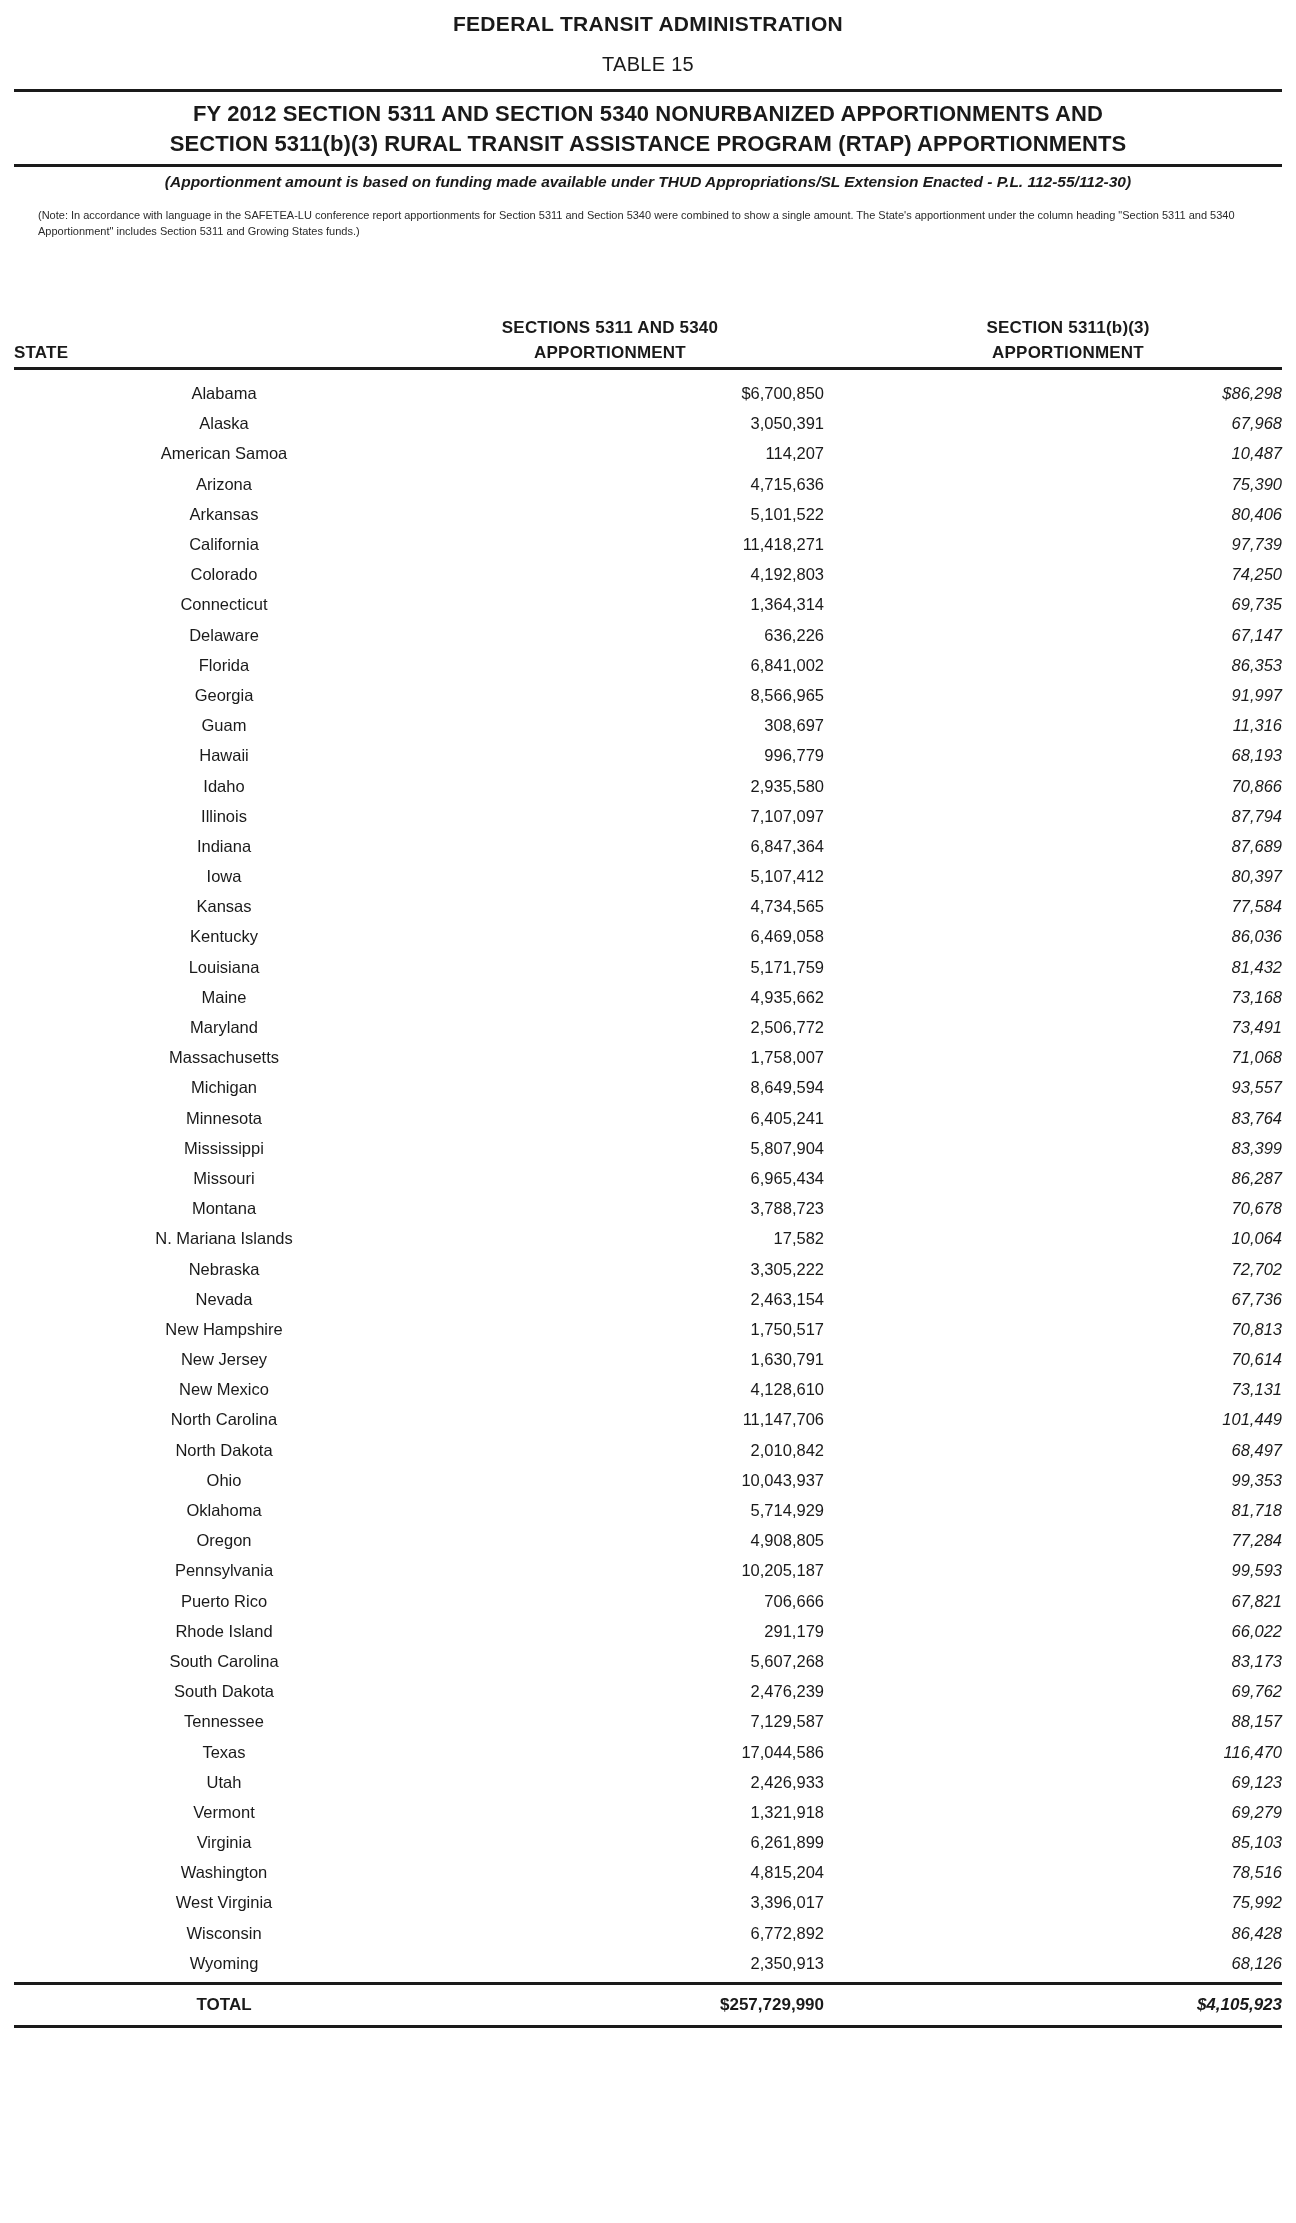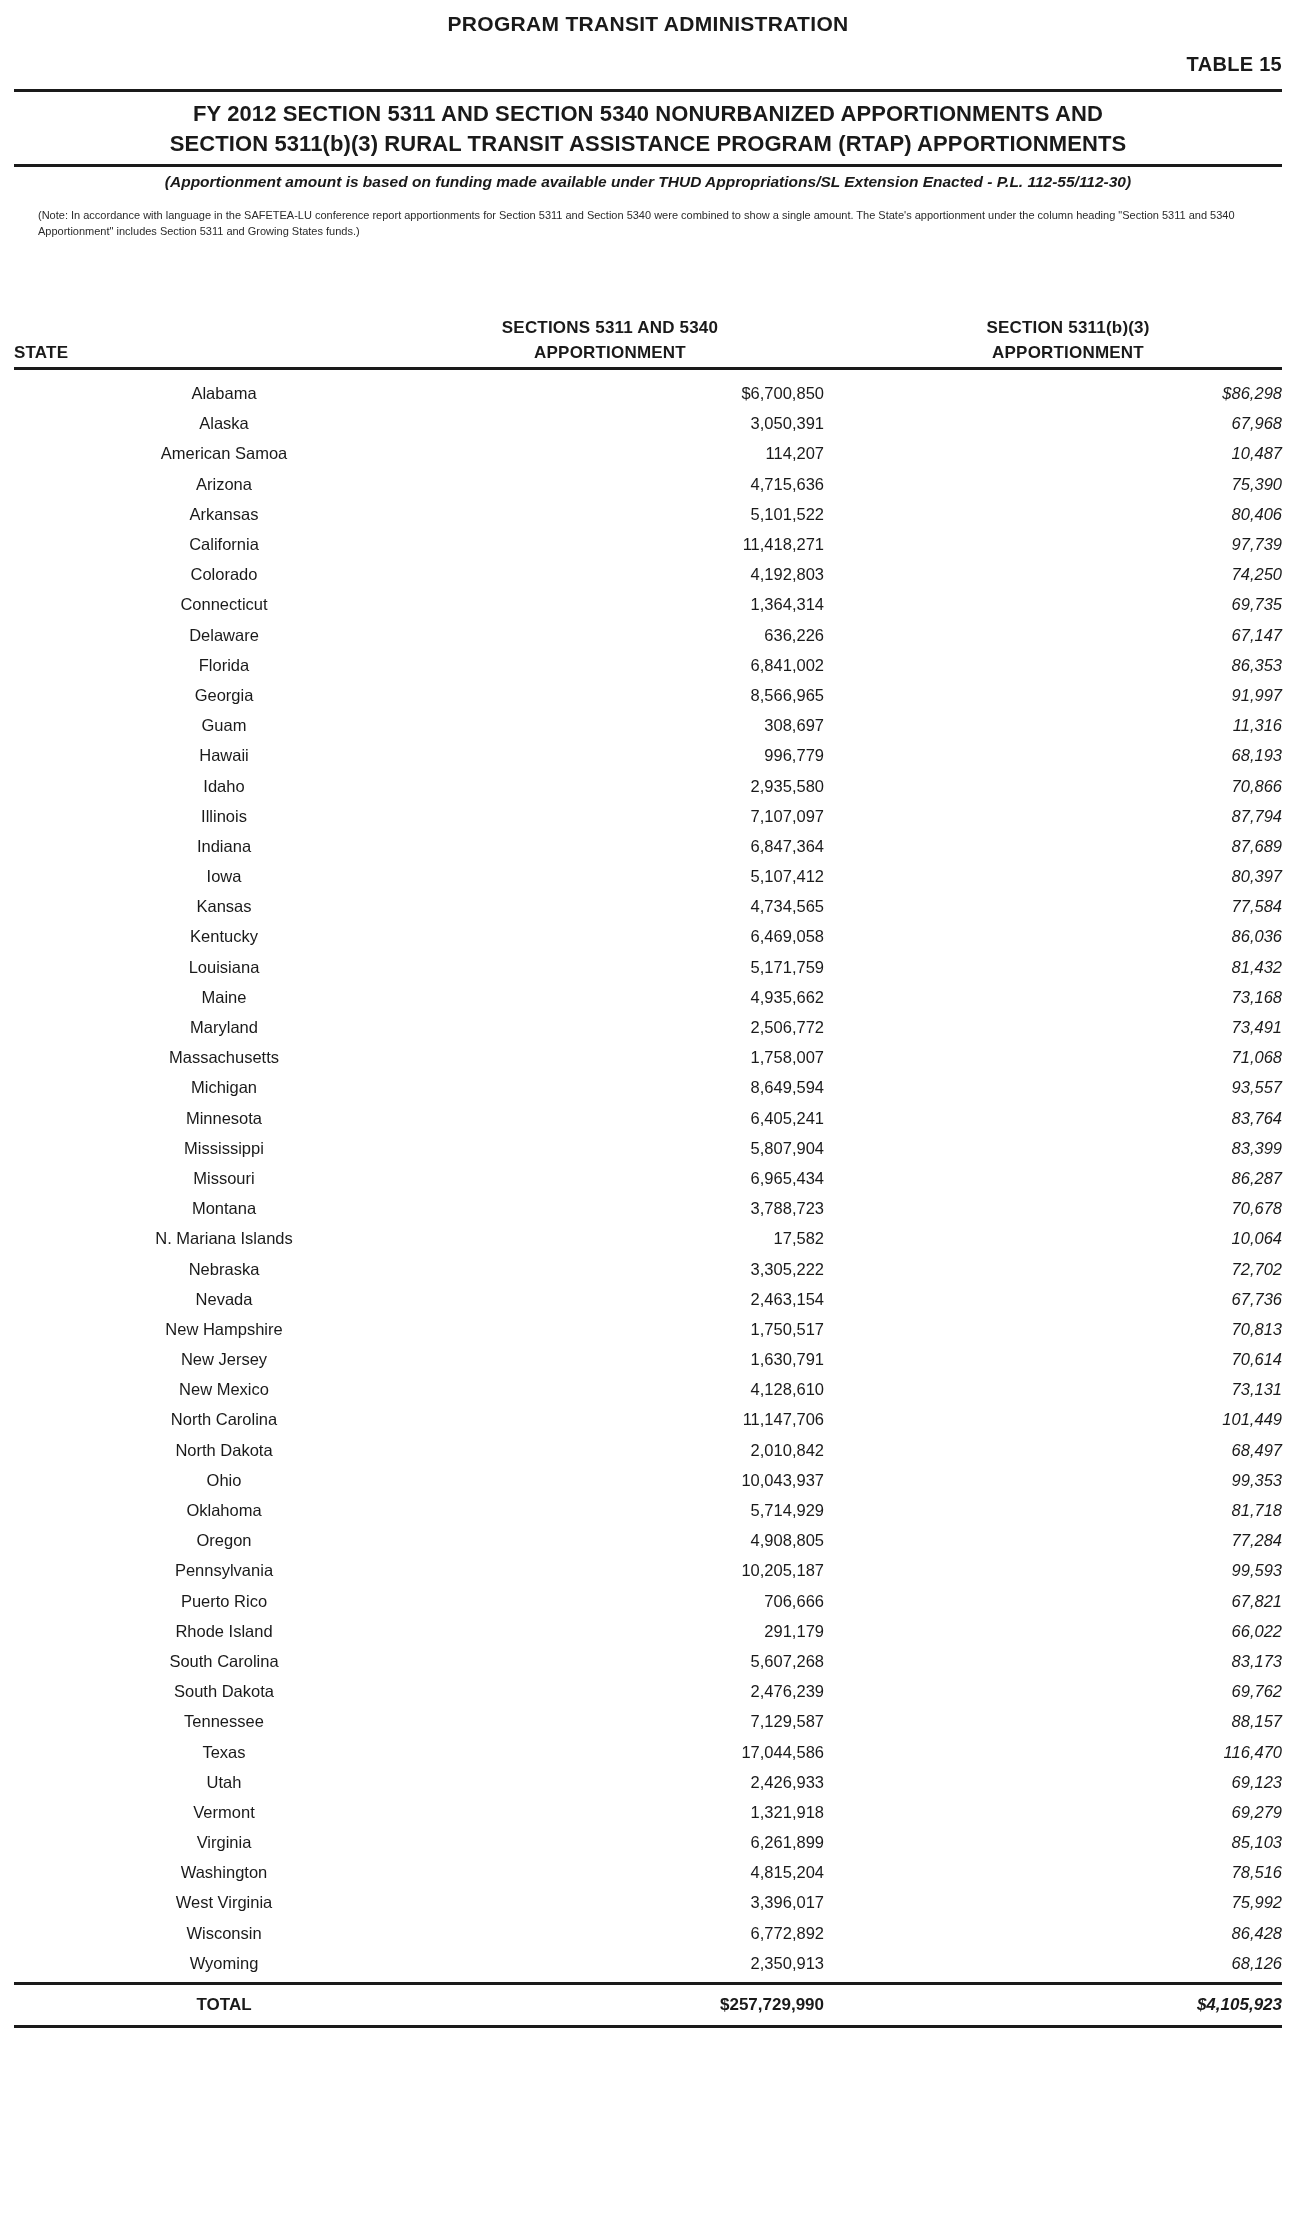--- a/index.html
+++ b/index.html
@@ -27,23 +27,23 @@
   
   .agency-title {
     text-align: center;
     font-size: 21px;
     font-weight: bold;
     letter-spacing: 0.3px;
     padding-top: 10px;
     line-height: 28px;
   }
   .table-number {
-    text-align: right;
+    text-align: center;
     font-size: 20px;
-    font-weight: bold;
+    font-weight: normal;
     letter-spacing: 0.3px;
     padding-top: 13px;
     line-height: 26px;
   }
 
   .rule-thick {
     border: 0;
     border-top: 3px solid #1a1a1a;
     margin: 0;
     height: 0;
@@ -134,21 +134,21 @@
   .total-rule-top { margin-top: 4px; }
   .total-rule-bottom { margin-top: 0px; }
 
   .spacer-8 { height: 8px; }
 </style>
 </head>
 <body>
 
 <div class="page">
 
-  <div class="agency-title">PROGRAM TRANSIT ADMINISTRATION</div>
+  <div class="agency-title">FEDERAL TRANSIT ADMINISTRATION</div>
 
   <div class="table-number">TABLE 15</div>
 
   <div class="rule-wrap-top">
     <hr class="rule-thick">
   </div>
 
   <div class="subtitle-block">
     <div class="subtitle-line">FY 2012 SECTION 5311 AND SECTION 5340 NONURBANIZED APPORTIONMENTS AND</div>
     <div class="subtitle-line">SECTION 5311(b)(3) RURAL TRANSIT ASSISTANCE PROGRAM (RTAP) APPORTIONMENTS</div>

